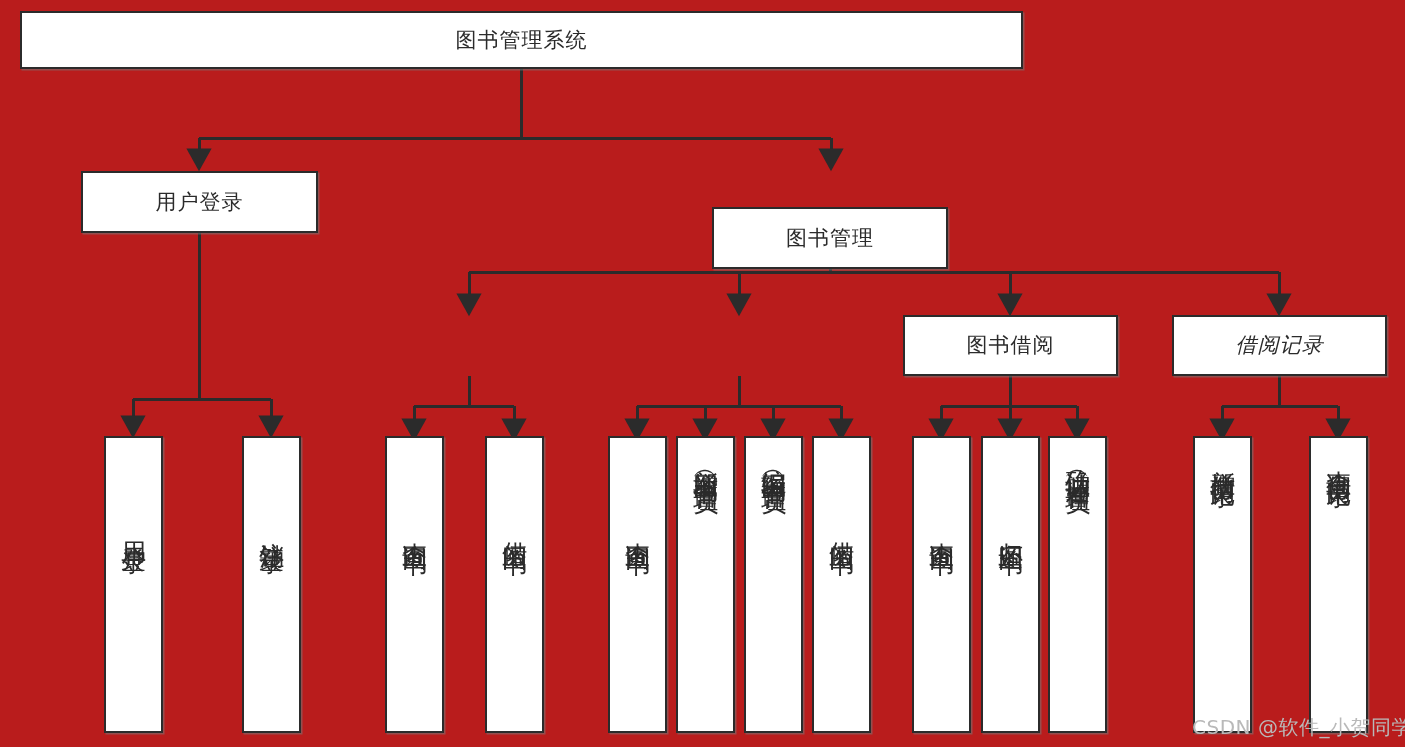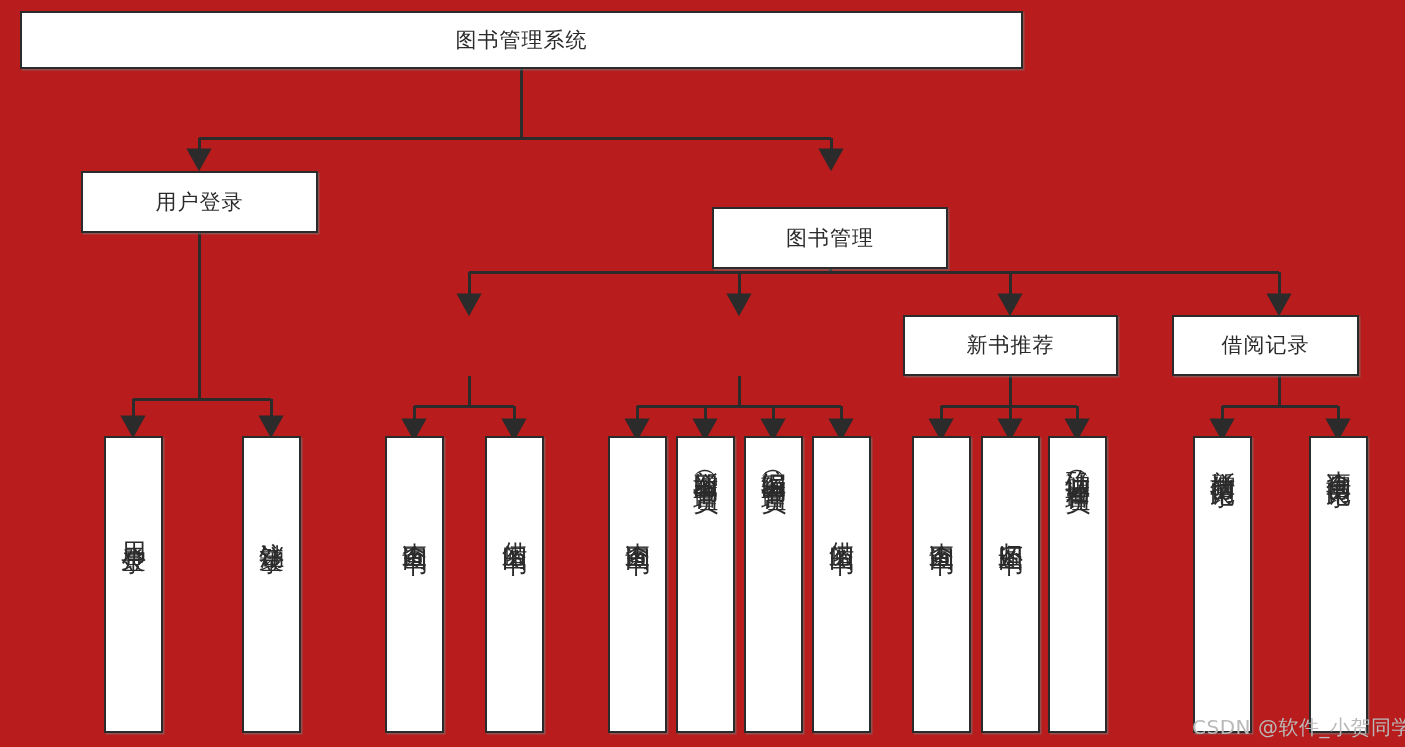--- a/index.html
+++ b/index.html
@@ -125,23 +125,23 @@
   </div>
 
   <div class="node" style="left:81px; top:171px; width:237px; height:62px;">
     <span class="label">用户登录</span>
   </div>
   <div class="node" style="left:712px; top:171px; width:236px; height:62px;margin-top:36px;">
     <span class="label">图书管理</span>
   </div>
 
   <div class="node" style="left:903px; top:315px; width:215px; height:61px;">
-    <span class="label">新书推荐</span>
+    <span class="label">图书借阅</span>
   </div>
-  <div class="node" style="left:1172px; top:315px; width:187px; height:61px;">
+  <div class="node" style="left:1172px; top:315px; width:215px; height:61px;font-style:italic;">
     <span class="label">借阅记录</span>
   </div>
 
   <div class="node leaf mid" style="left:104px; top:436px; width:59px; height:297px;">
     <span class="label">用户登录</span>
   </div>
   <div class="node leaf mid" style="left:242px; top:436px; width:59px; height:297px;">
     <span class="label">注销登录</span>
   </div>
 

